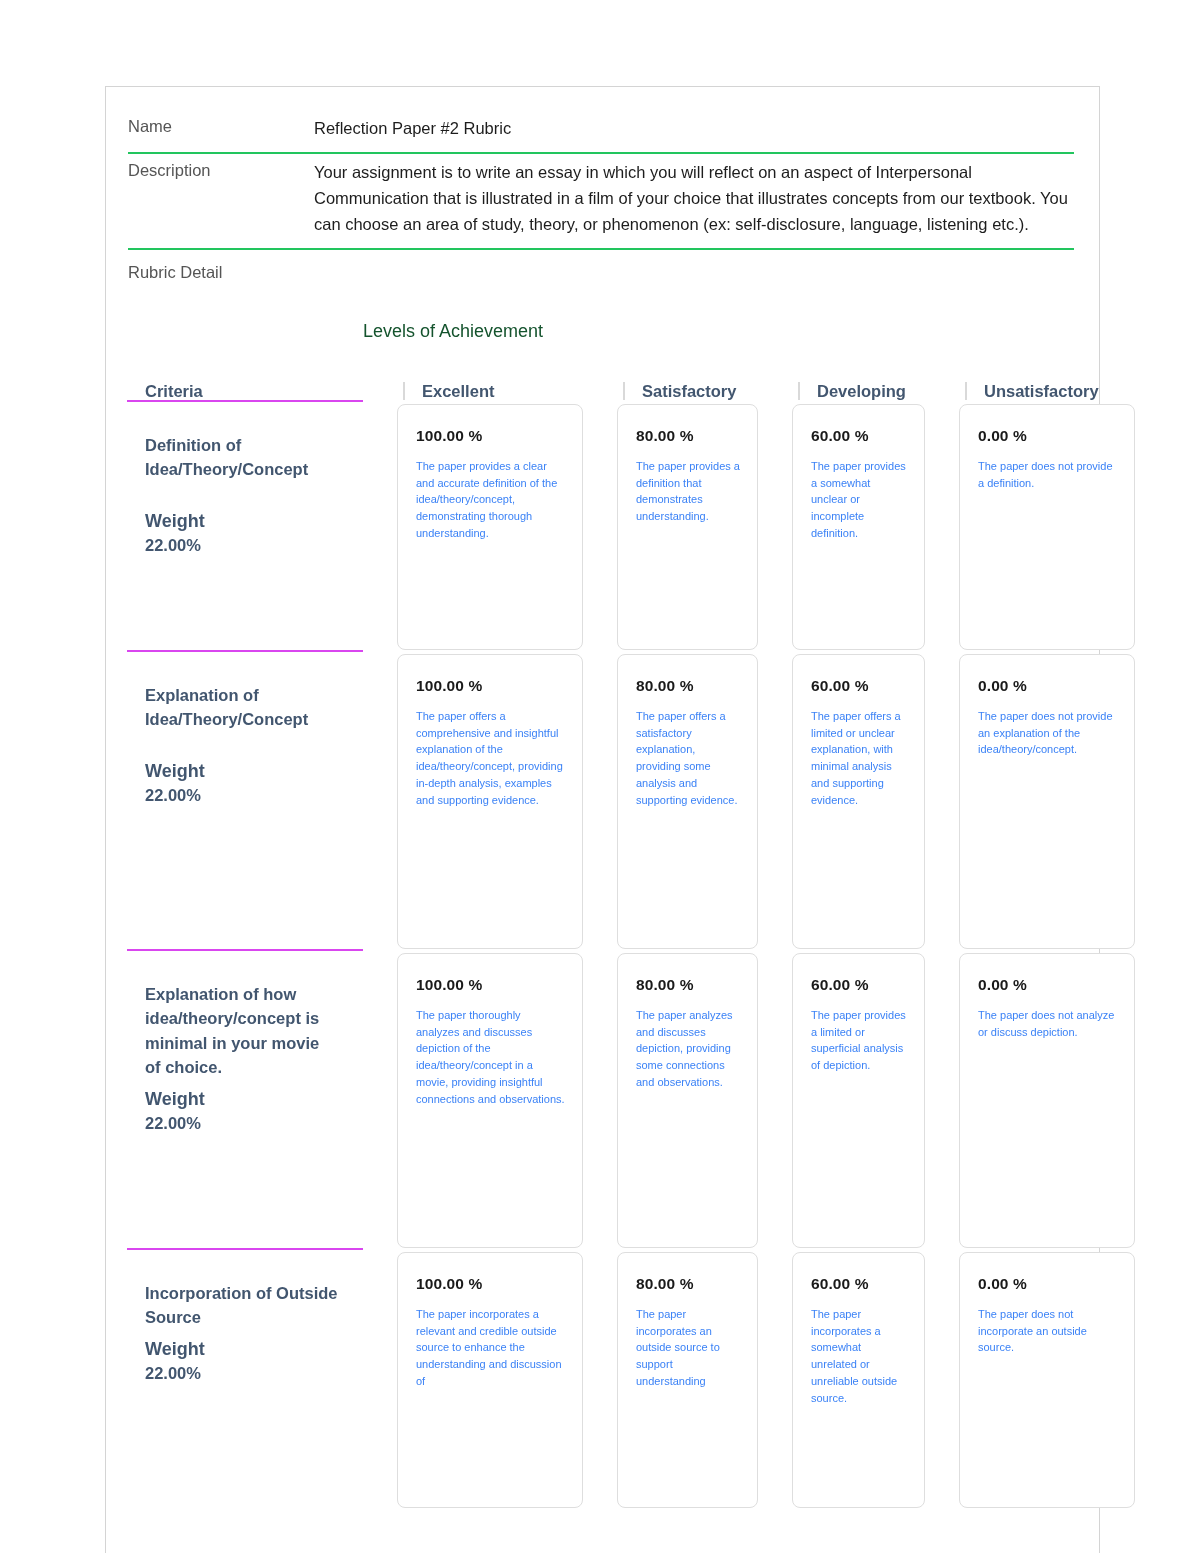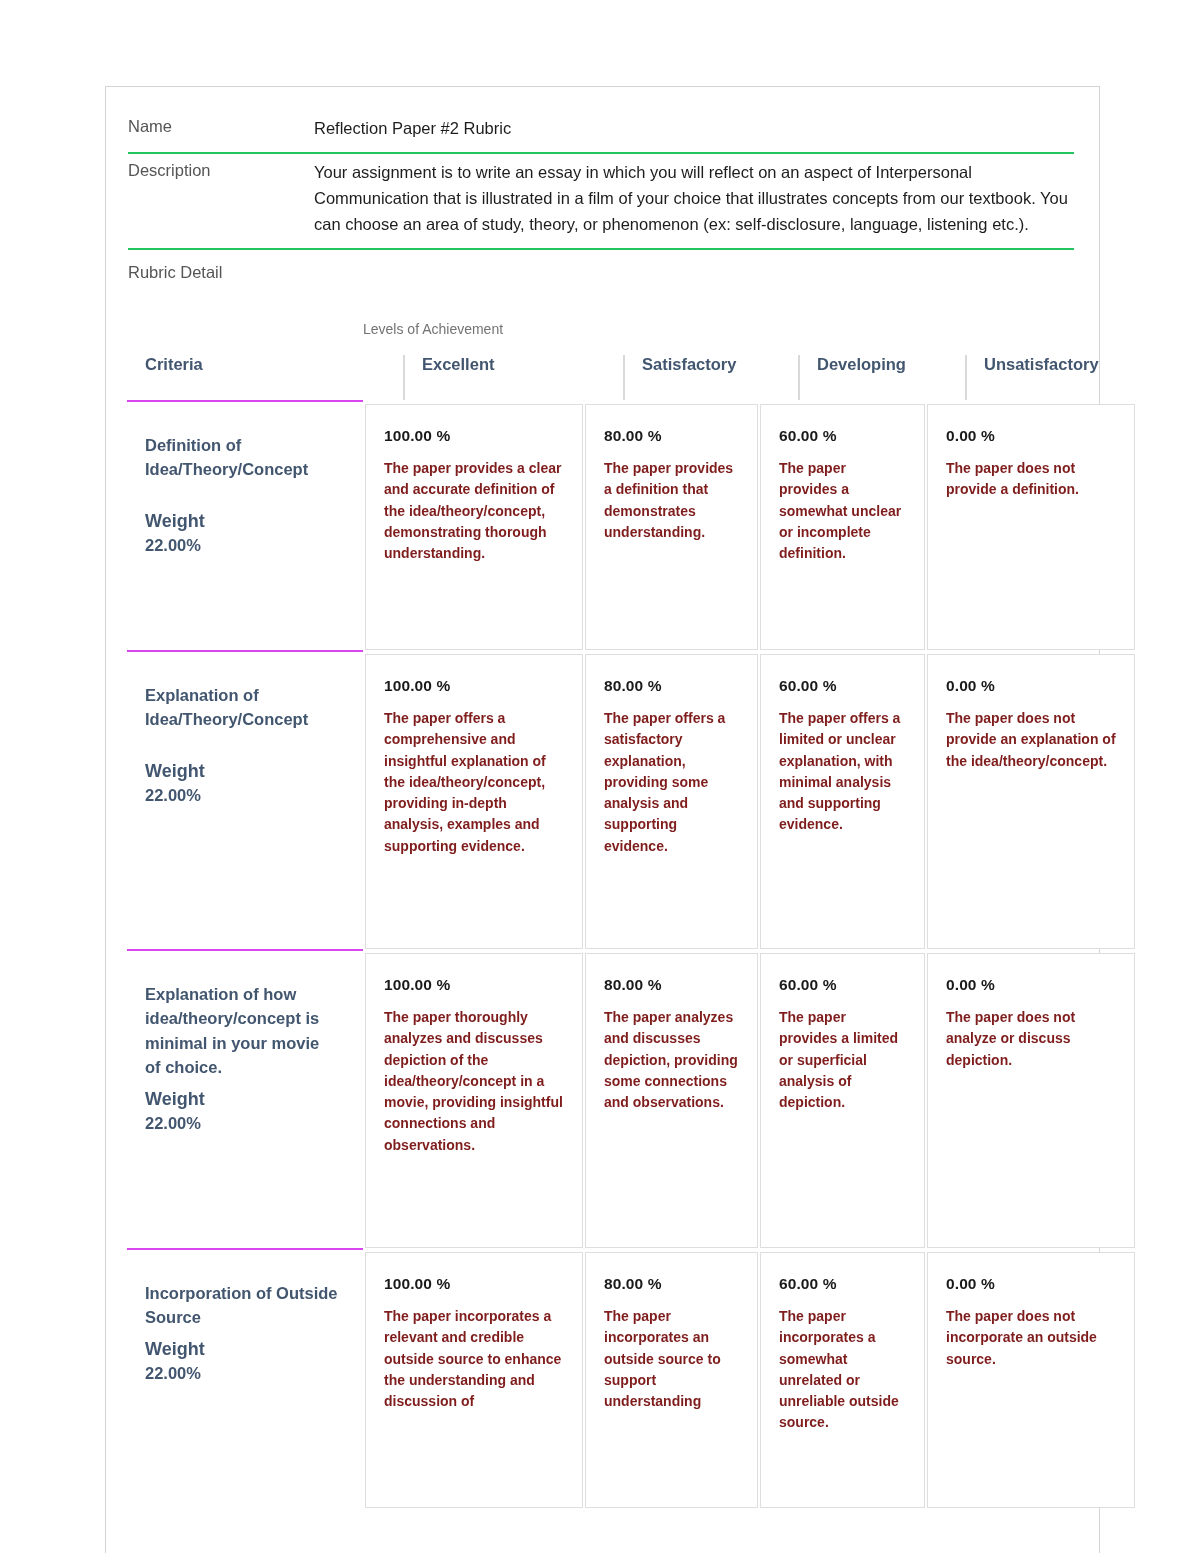--- a/index.html
+++ b/index.html
@@ -60,34 +60,35 @@
     padding-top: 13px;
     font-size: 16.5px;
     color: #555555;
   }
 
   
   .loa {
     position: absolute;
     left: 363px;
     top: 321px;
-    font-size: 14px;
-    color: #737373;
+    font-size: 18px;
+    color: #14532d;
   }
 
   
   .rubric-table {
     position: absolute;
     left: 127px;
     top: 355px;
     width: 1010px;
   }
   .thead {
     display: flex;
     height: 45px;
+    align-items: flex-end;
   }
   .th {
     font-size: 16.5px;
     font-weight: bold;
     color: #42566f;
     padding-left: 17px;
     box-sizing: border-box;
     border-left: 2px solid #d9d9d9;
     line-height: 1.1;
   }
@@ -138,39 +139,39 @@
     box-sizing: border-box;
     padding: 4px 0 0 2px;
   }
   .level-cell.c1 { width: 220px; flex: 0 0 220px; }
   .level-cell.c2 { width: 175px; flex: 0 0 175px; }
   .level-cell.c3 { width: 167px; flex: 0 0 167px; }
   .level-cell.c4 { width: 210px; flex: 0 0 210px; }
 
   .card {
     border: 1px solid #dedede;
-    border-radius: 0;
+    border-radius: 8px;
     background: #ffffff;
     box-sizing: border-box;
     padding: 22px 16px 18px 18px;
     height: 100%;
     min-height: 232px;
+    margin-left: 32px;
   }
   .pct {
     font-size: 15.5px;
     font-weight: bold;
     color: #1a1a1a;
     letter-spacing: 0.1px;
     margin-bottom: 13px;
   }
   .desc {
-    font-size: 14px;
-    color: #7f1d1d;
+    font-size: 11px;
+    color: #3b82f6;
     line-height: 1.52;
-    font-weight: bold;
   }
 
   
   .trow.r0 .card { min-height: 232px; }
   .trow.r1 .card { min-height: 282px; }
   .trow.r2 .card { min-height: 282px; }
   .trow.r3 .card { min-height: 245px; }
 
   .trow.r0 { min-height: 250px; }
   .trow.r1 { min-height: 299px; }

